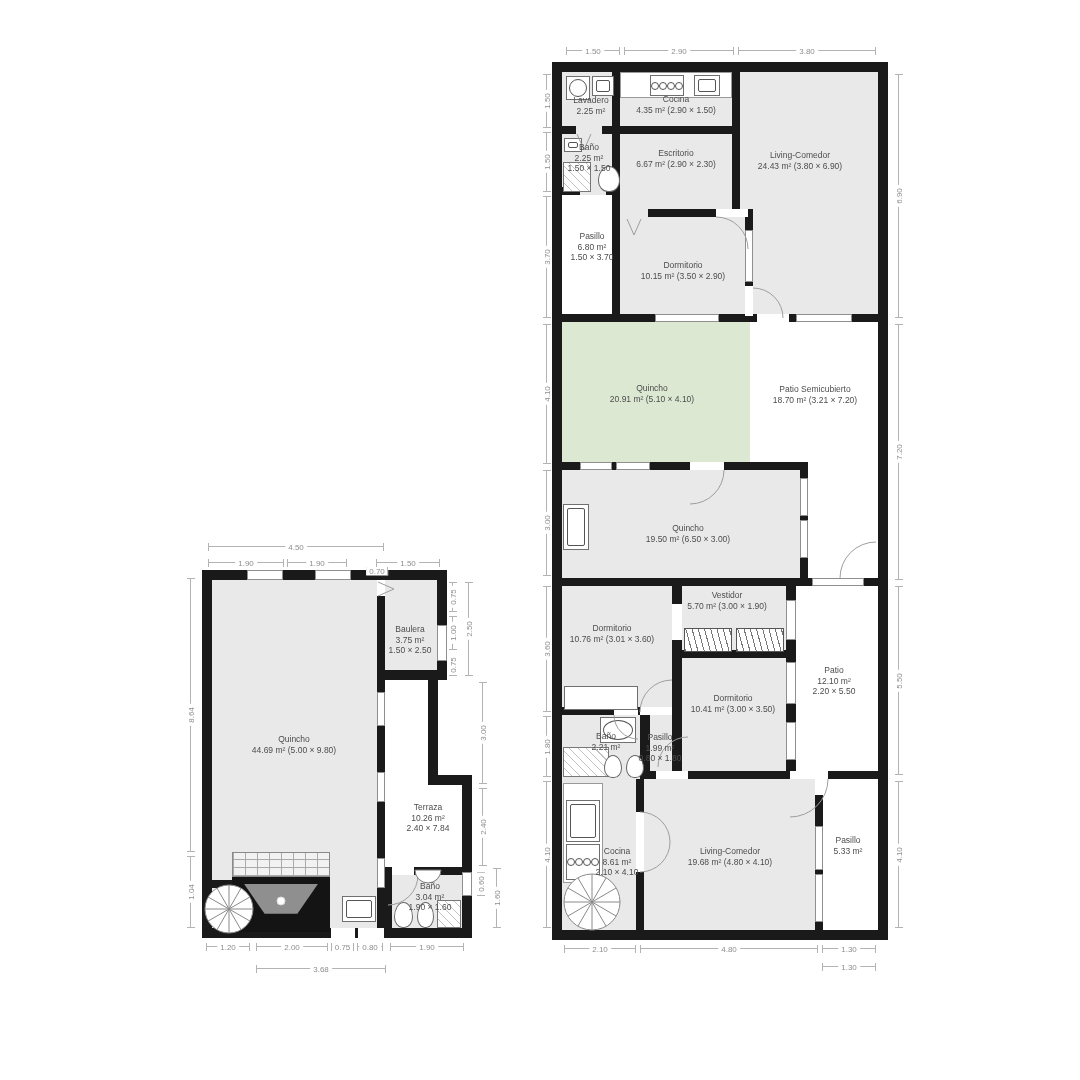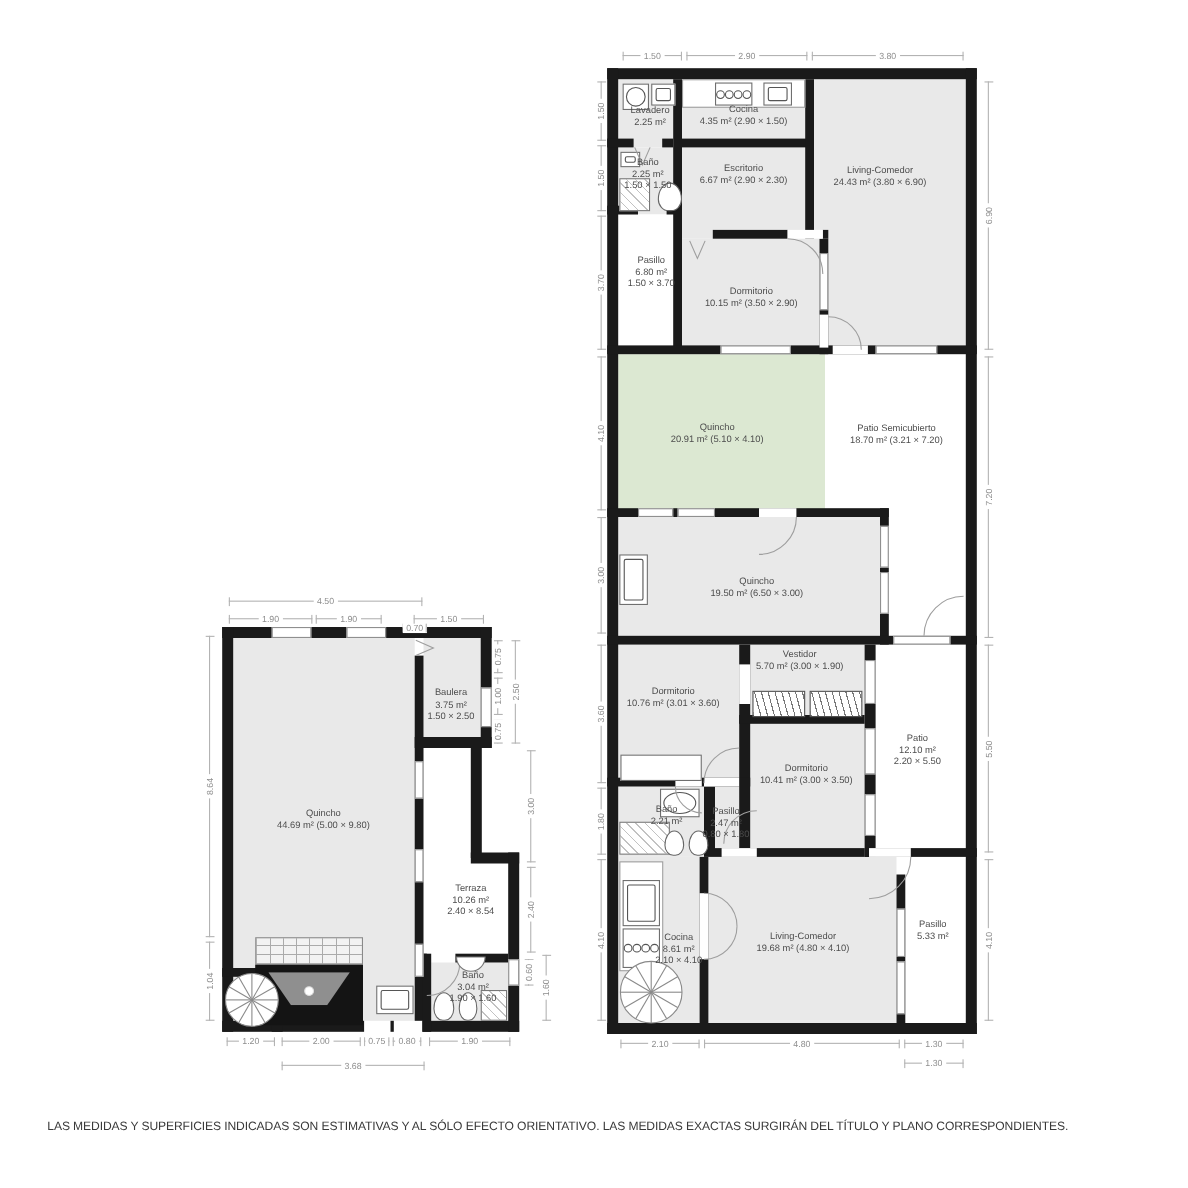--- a/index.html
+++ b/index.html
@@ -324,21 +324,21 @@
       <div>Patio</div>
       <div>12.10 m²</div>
       <div>2.20 × 5.50</div>
     </div>
   <div class="rl" style="left:606px;top:741px;">
       <div>Baño</div>
       <div>2.21 m²</div>
     </div>
   <div class="rl" style="left:660px;top:748px;">
       <div>Pasillo</div>
-      <div>2.47 m²</div>
+      <div>1.99 m²</div>
       <div>0.80 × 1.80</div>
     </div>
   <div class="rl" style="left:617px;top:862px;">
       <div>Cocina</div>
       <div>8.61 m²</div>
       <div>2.10 × 4.10</div>
     </div>
   <div class="rl" style="left:730px;top:856px;">
       <div>Living-Comedor</div>
       <div>19.68 m² (4.80 × 4.10)</div>
@@ -353,21 +353,21 @@
       <div>44.69 m² (5.00 × 9.80)</div>
     </div>
   <div class="rl" style="left:410px;top:640px;">
       <div>Baulera</div>
       <div>3.75 m²</div>
       <div>1.50 × 2.50</div>
     </div>
   <div class="rl" style="left:428px;top:818px;">
       <div>Terraza</div>
       <div>10.26 m²</div>
-      <div>2.40 × 8.54</div>
+      <div>2.40 × 7.84</div>
     </div>
   <div class="rl" style="left:430px;top:897px;">
       <div>Baño</div>
       <div>3.04 m²</div>
       <div>1.90 × 1.60</div>
     </div>
 
   <div class="dimh" style="left:566px;top:50px;width:54px;">
       <span>1.50</span>
     </div>
@@ -483,15 +483,14 @@
   <div class="dimh" style="left:357px;top:946px;width:26px;">
       <span>0.80</span>
     </div>
   <div class="dimh" style="left:390px;top:946px;width:74px;">
       <span>1.90</span>
     </div>
   <div class="dimh" style="left:256px;top:968px;width:130px;">
       <span>3.68</span>
     </div>
 
-  <div id="disclaimer">LAS MEDIDAS Y SUPERFICIES INDICADAS SON ESTIMATIVAS Y AL SÓLO EFECTO ORIENTATIVO. LAS MEDIDAS EXACTAS SURGIRÁN DEL TÍTULO Y PLANO CORRESPONDIENTES.</div>
 
 </div>
 
 </body></html>

